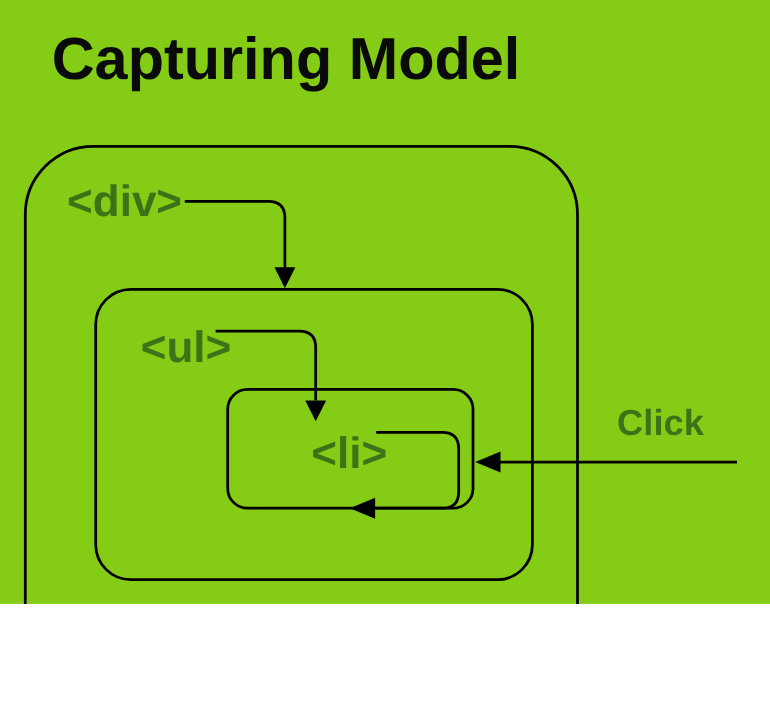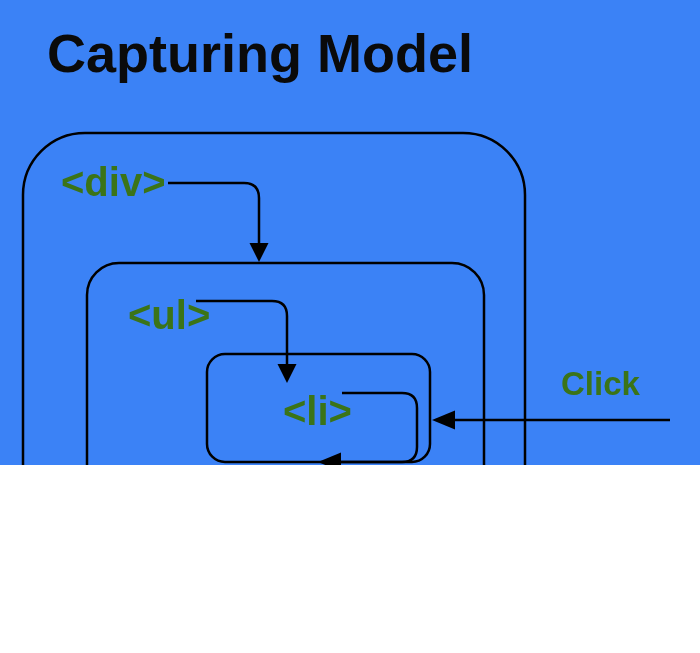--- a/index.html
+++ b/index.html
@@ -3,22 +3,22 @@
 <meta charset="utf-8">
 <style>
   html, body {
     margin: 0;
     padding: 0;
     background: #ffffff;
   }
   .canvas {
     position: relative;
     width: 700px;
-    height: 465px;
-    background: #3b82f6;
+    height: 549px;
+    background: #84cc16;
     overflow: hidden;
     font-family: "Liberation Sans", sans-serif;
   }
   svg { display: block; }
   .box {
     fill: none;
     stroke: #000000;
     stroke-width: 2.5;
   }
   .arrow-line {

